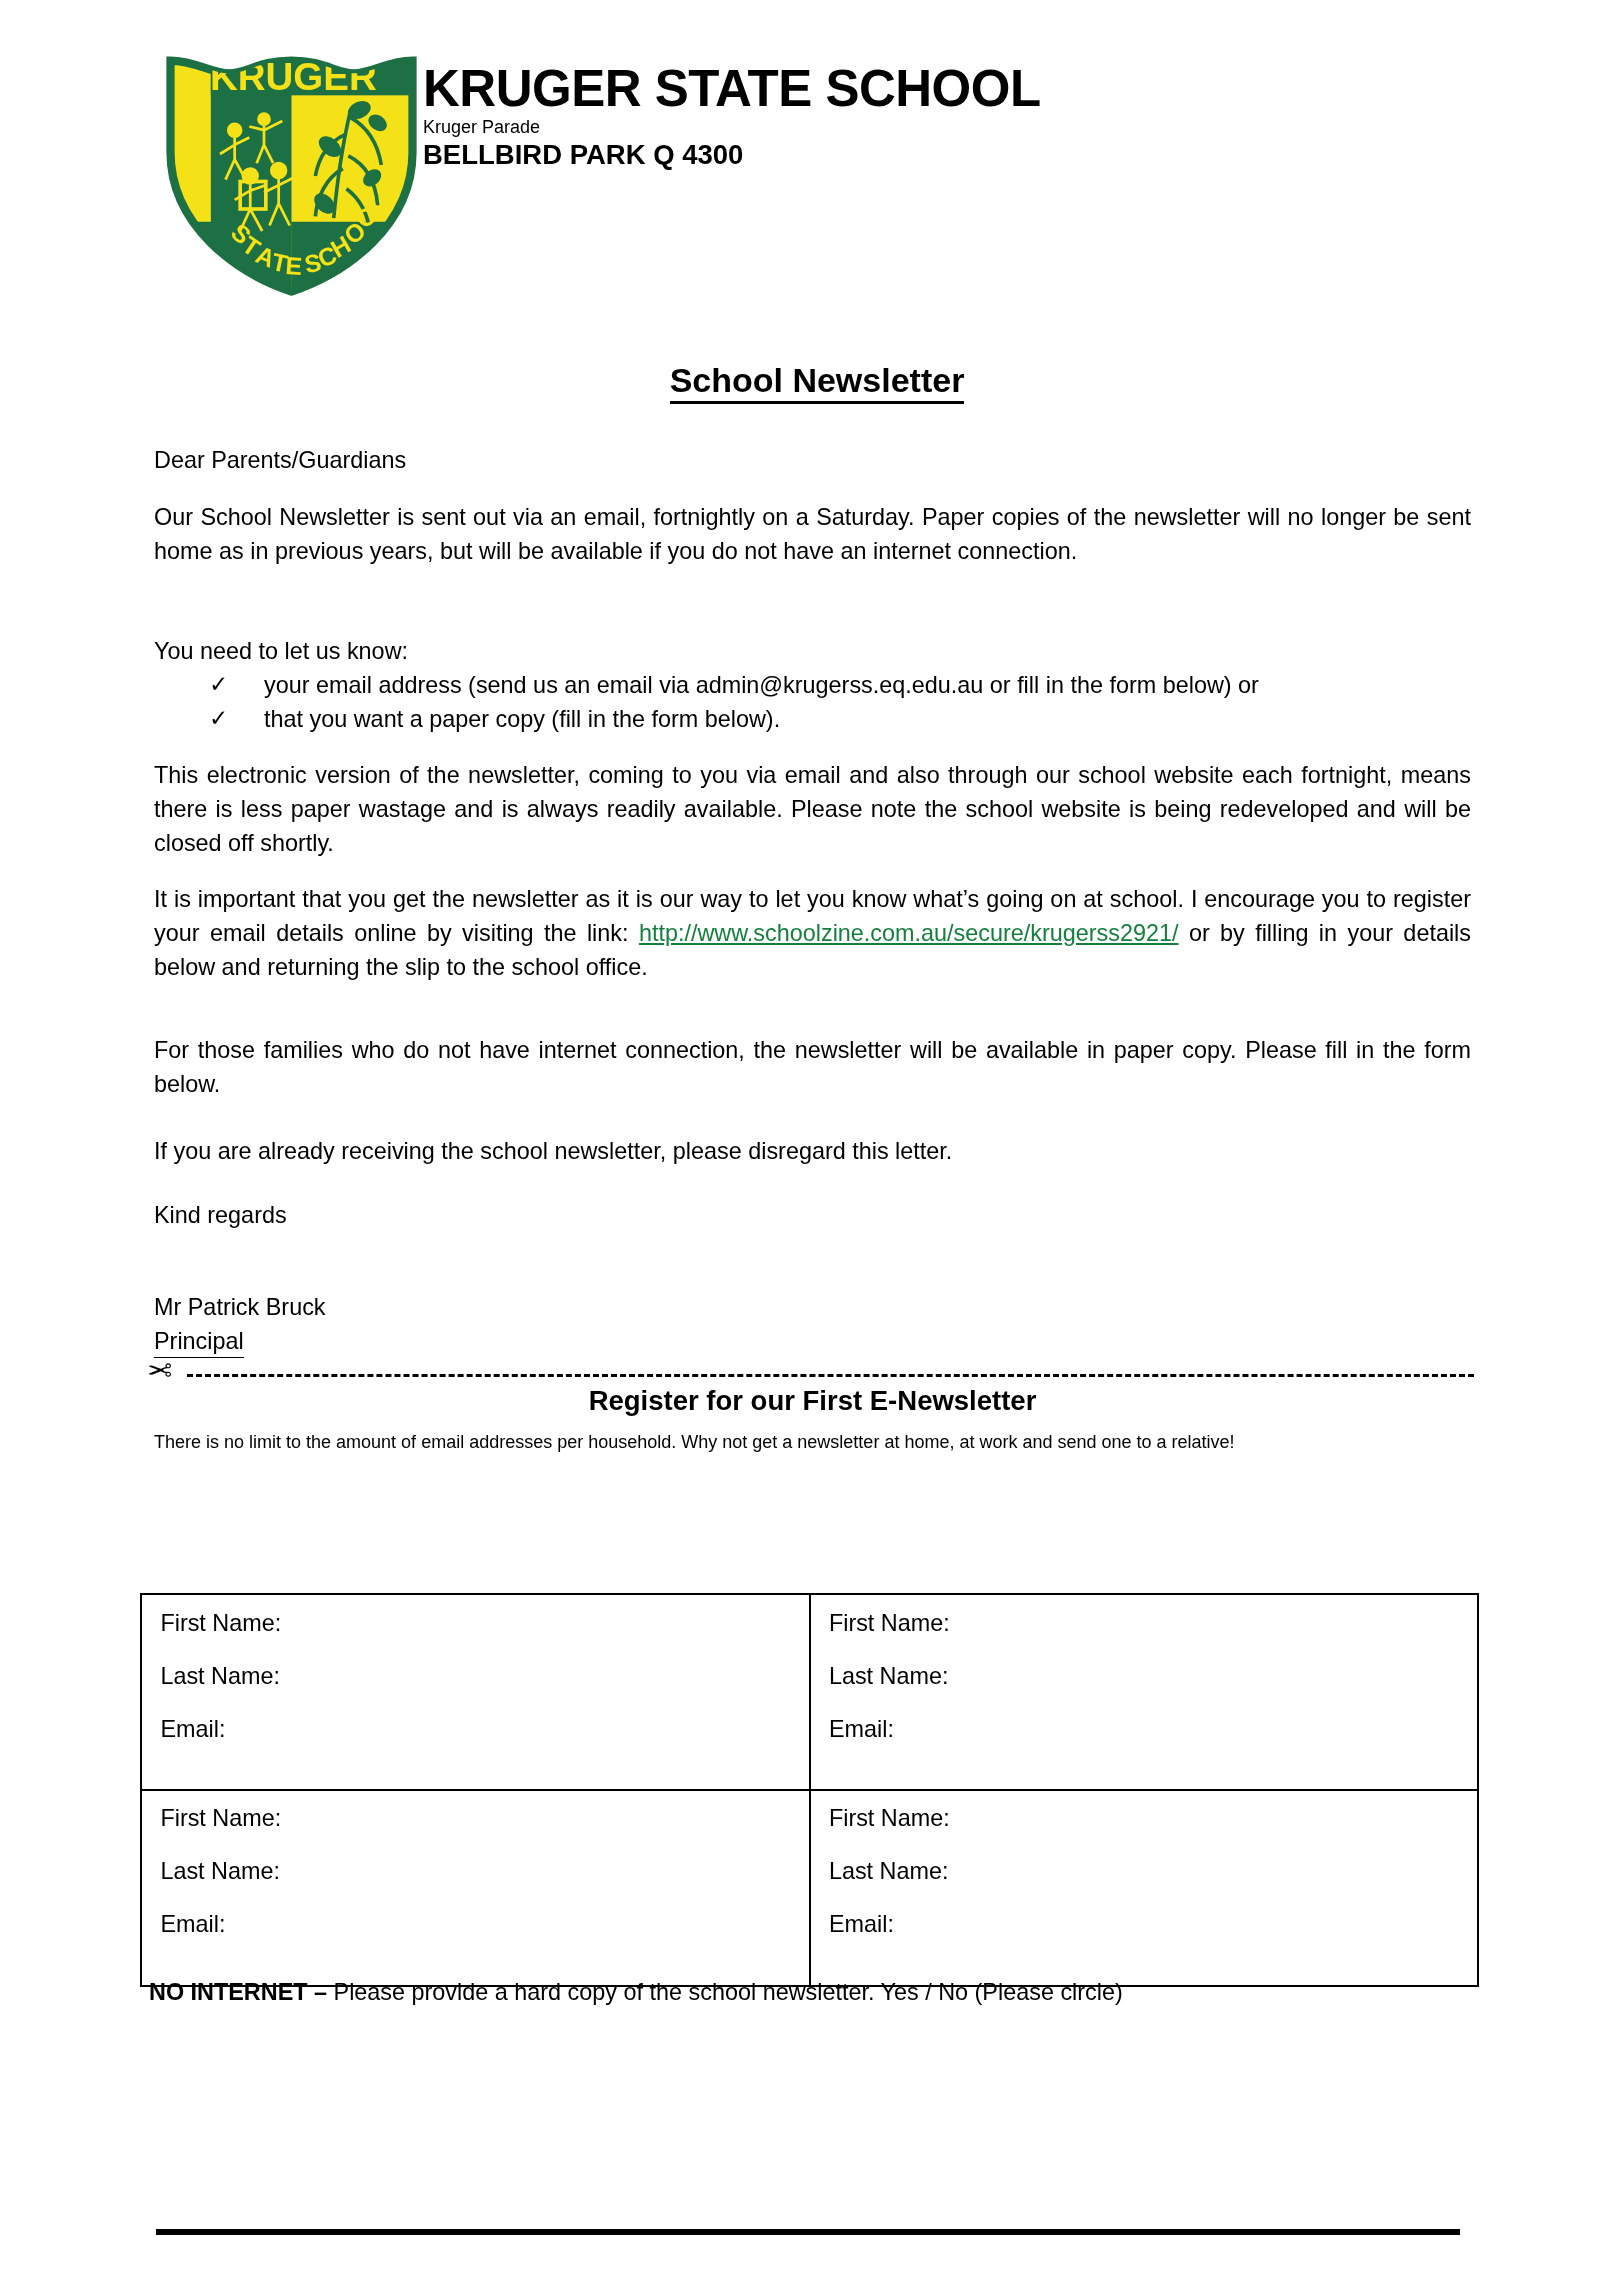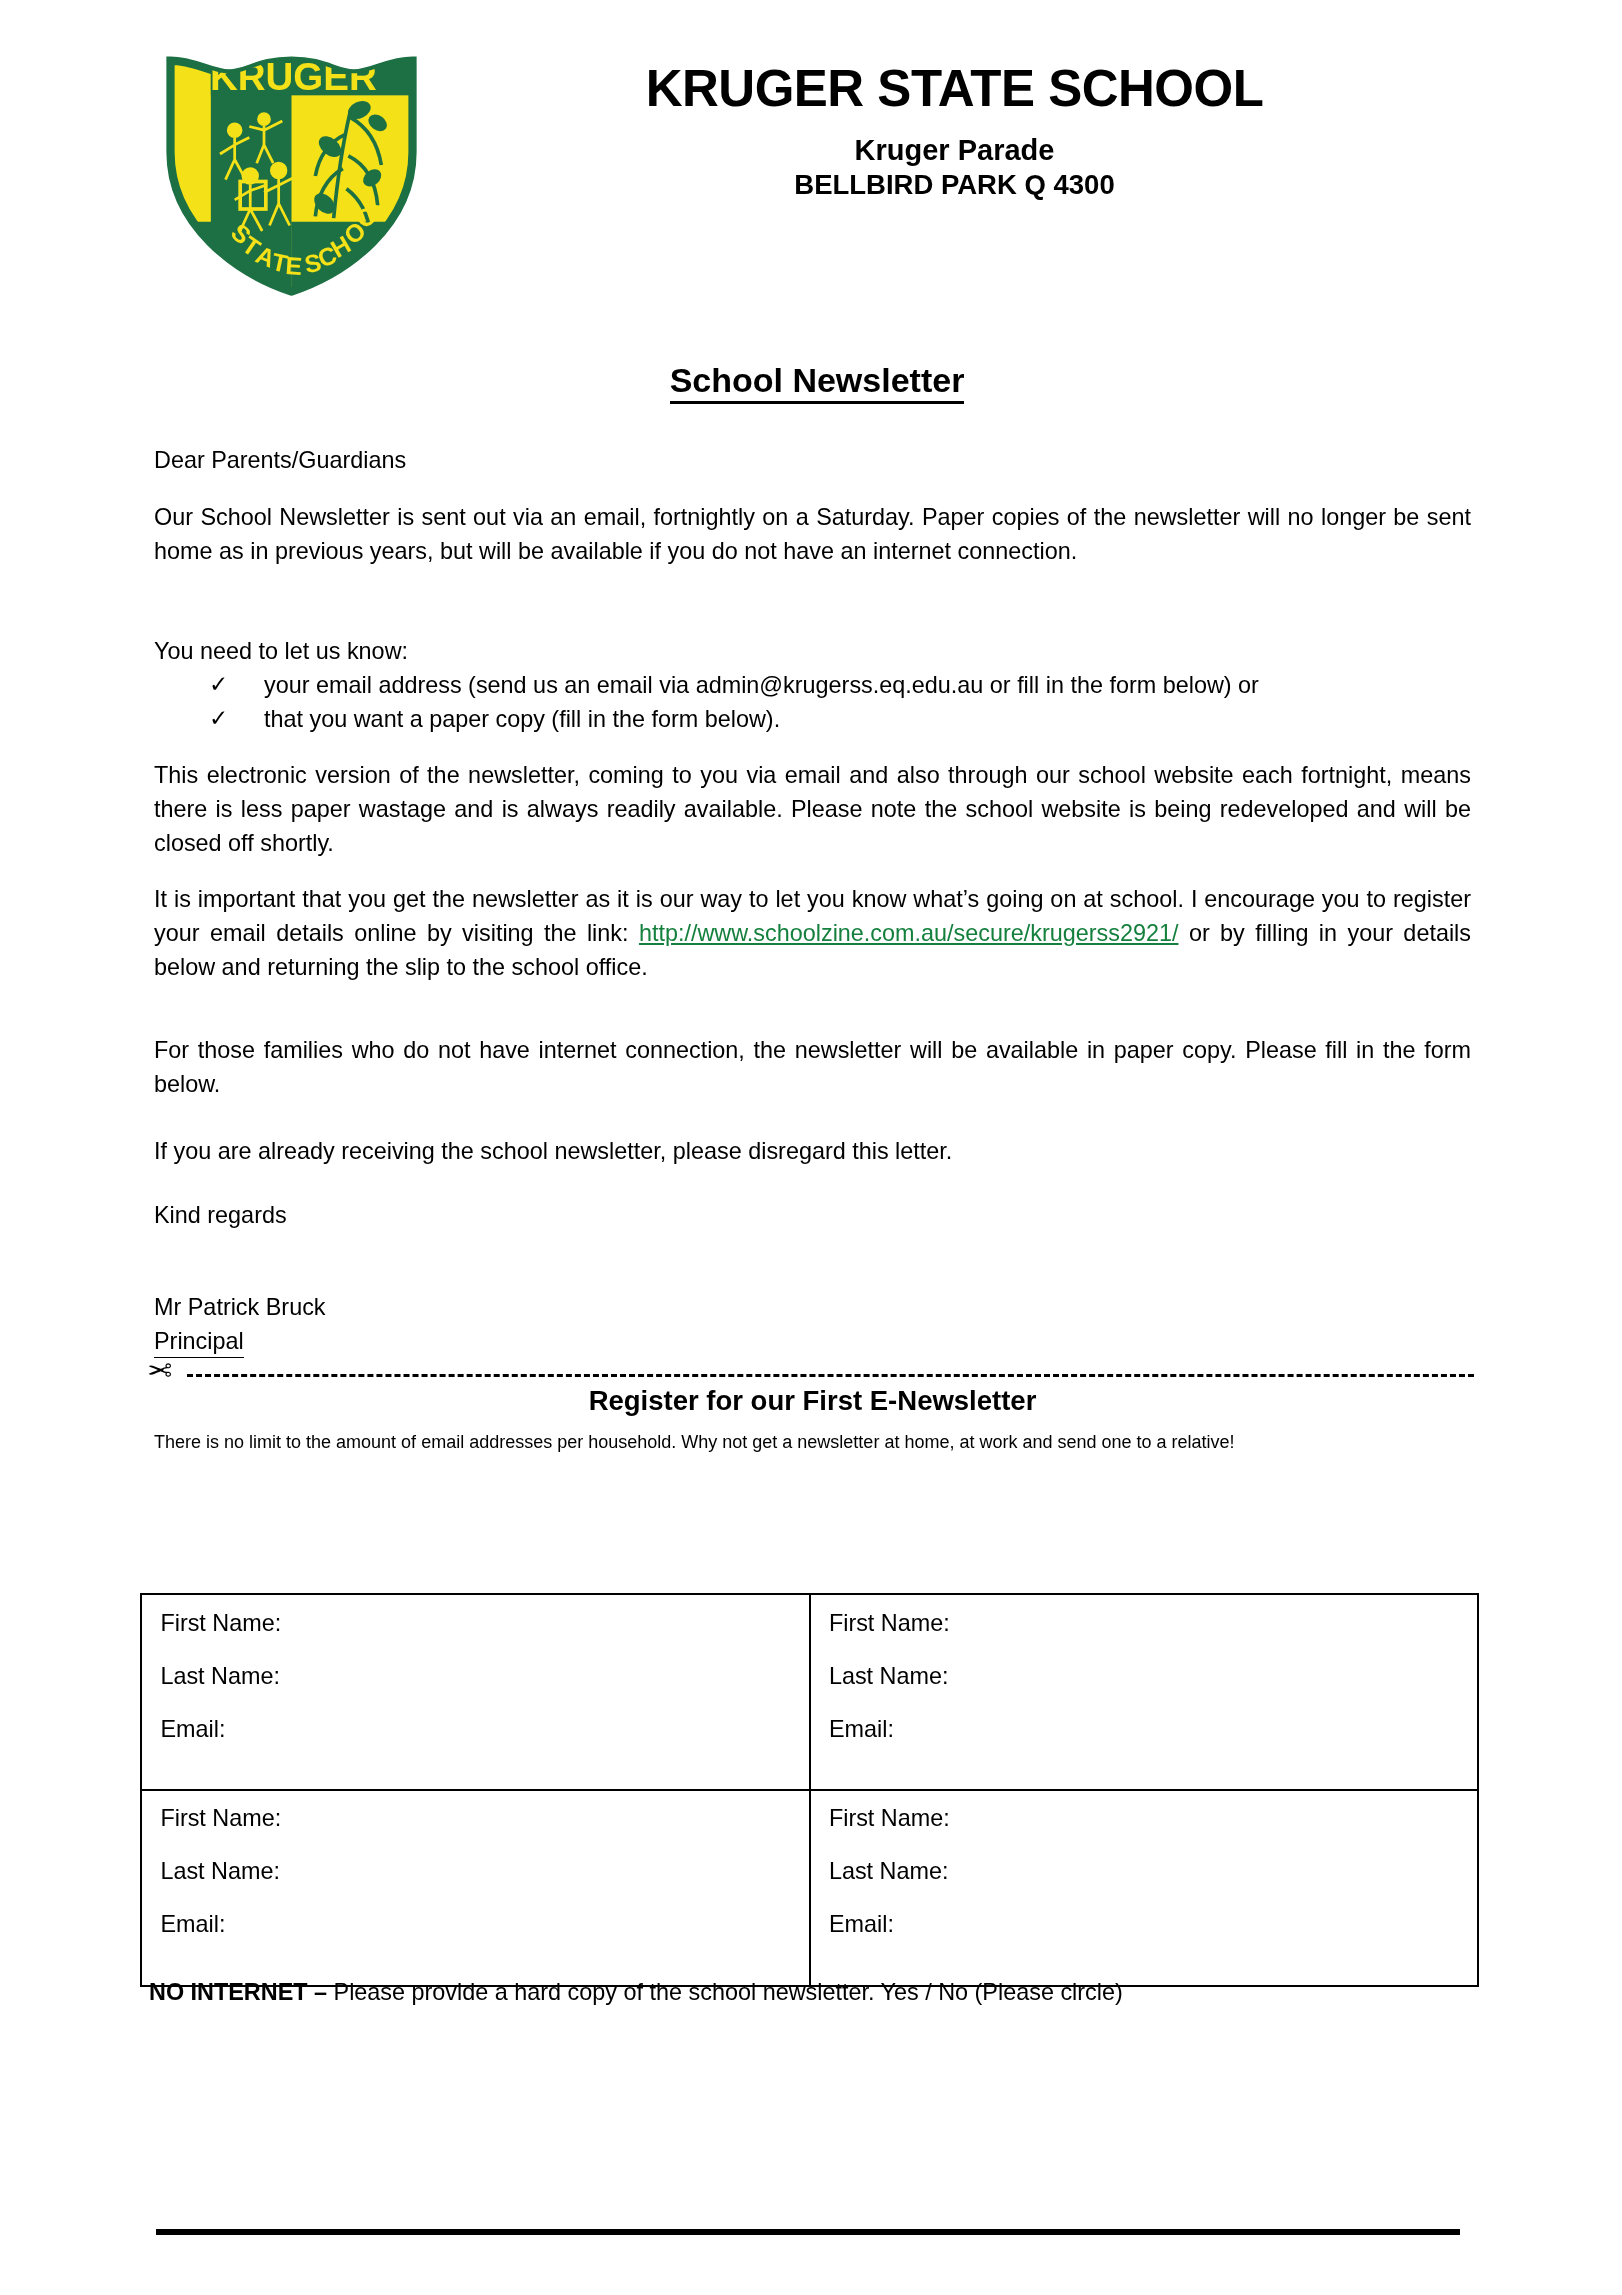--- a/index.html
+++ b/index.html
@@ -34,37 +34,37 @@
   }
   .logo-wrap {
     position: absolute;
     left: 0px;
     top: 7.3px;
     width: 275px;
     height: 257px;
   }
   .school-title {
     position: absolute;
-    right: 0;
+    right: 17px;
     top: 27.5px;
-    text-align: center;
+    text-align: left;
     width: 1029px;
   }
   .school-name {
     font-size: 51px;
     font-weight: bold;
     letter-spacing: -0.5px;
     line-height: 1.02;
     white-space: nowrap;
   }
   .school-addr1 {
-    font-size: 29px;
-    font-weight: bold;
+    font-size: 18px;
+    font-weight: normal;
     line-height: 1.25;
-    margin-top: 17px;
+    margin-top: 1px;
   }
   .school-addr2 {
     font-size: 27.5px;
     font-weight: bold;
     line-height: 1.25;
   }
 
   
   .doc-title {
     position: absolute;

